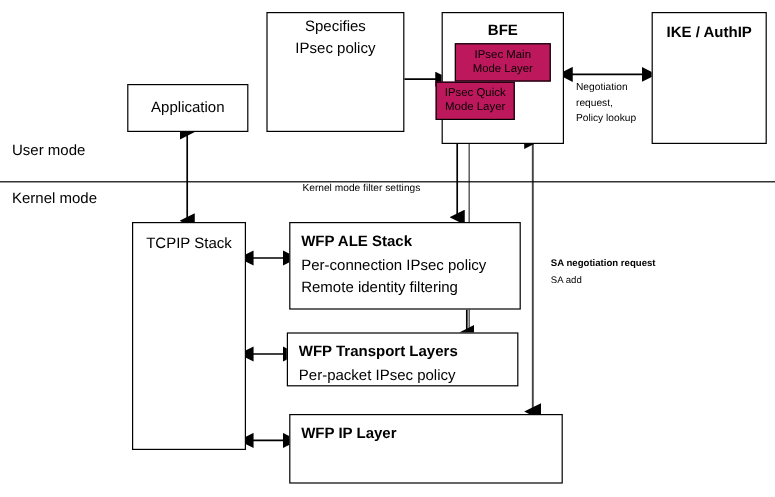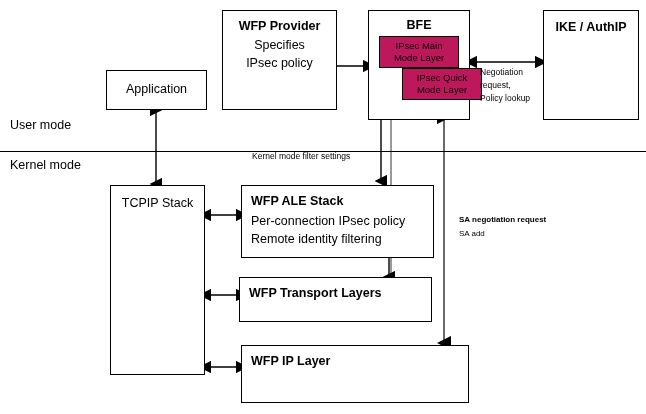--- a/index.html
+++ b/index.html
@@ -215,55 +215,55 @@
     <svg width="48" height="16" viewBox="0 0 48 16">
       <line x1="5" y1="8" x2="42" y2="8" stroke="#000" stroke-width="1.4" marker-start="url(#ahL5)" marker-end="url(#ahR5)"></line>
     </svg>
   </div>
 
   <div class="box stack-center" style="left:106px; top:70px; width:101px; height:40px;">
     <div class="b-line center" style="margin-top:10px;">Application</div>
   </div>
 
   <div class="box stack-center" style="left:222px; top:10px; width:115px; height:100px;">
-    <div class="b-title center" style="margin-top:7px;">WFP Provider</div>
     <div class="b-line center" style="margin-top:3px;">Specifies</div>
     <div class="b-line center" style="margin-top:2px;">IPsec policy</div>
   </div>
 
   <div class="box" style="left:368px; top:10px; width:102px; height:110px;">
     <div class="b-title center" style="margin-top:6px;">BFE</div>
   </div>
 
   <div class="box-inner" style="left:379px; top:36px; width:80px; height:32px;">
     <div class="mini" style="margin-top:3px;">IPsec Main</div>
     <div class="mini">Mode Layer</div>
   </div>
 
-  <div class="box-inner" style="left:402px; top:68px; width:80px; height:32px;">
+  <div class="box-inner" style="left:363px; top:68px; width:66px; height:32px;">
     <div class="mini" style="margin-top:3px;">IPsec Quick</div>
     <div class="mini">Mode Layer</div>
   </div>
 
   <div class="box stack-center" style="left:543px; top:10px; width:96px; height:110px;">
     <div class="b-title center" style="margin-top:8px;">IKE / AuthIP</div>
   </div>
 
   <div class="box" style="left:110px; top:185px; width:95px; height:190px;">
     <div class="b-line center" style="margin-top:9px;">TCPIP Stack</div>
   </div>
 
   <div class="box" style="left:241px; top:185px; width:193px; height:73px;">
     <div class="b-title left pad-left" style="margin-top:7px;">WFP ALE Stack</div>
     <div class="b-line left pad-left" style="margin-top:4px;">Per-connection IPsec policy</div>
     <div class="b-line left pad-left" style="margin-top:2px;">Remote identity filtering</div>
   </div>
 
   <div class="box" style="left:239px; top:277px; width:193px; height:45px;">
     <div class="b-title left pad-left" style="margin-top:7px;">WFP Transport Layers</div>
+    <div class="b-line left pad-left" style="margin-top:4px;">Per-packet IPsec policy</div>
   </div>
 
   <div class="box" style="left:241px; top:345px; width:228px; height:58px;">
     <div class="b-title left pad-left" style="margin-top:7px;">WFP IP Layer</div>
   </div>
 
   <div class="annot" style="left:480px; top:66px;">Negotiation</div>
   <div class="annot" style="left:480px; top:79px;">request,</div>
   <div class="annot" style="left:480px; top:92px;">Policy lookup</div>
 

